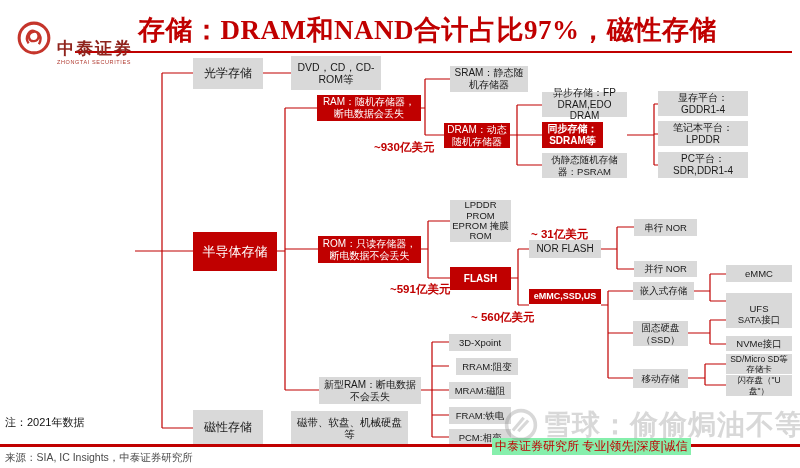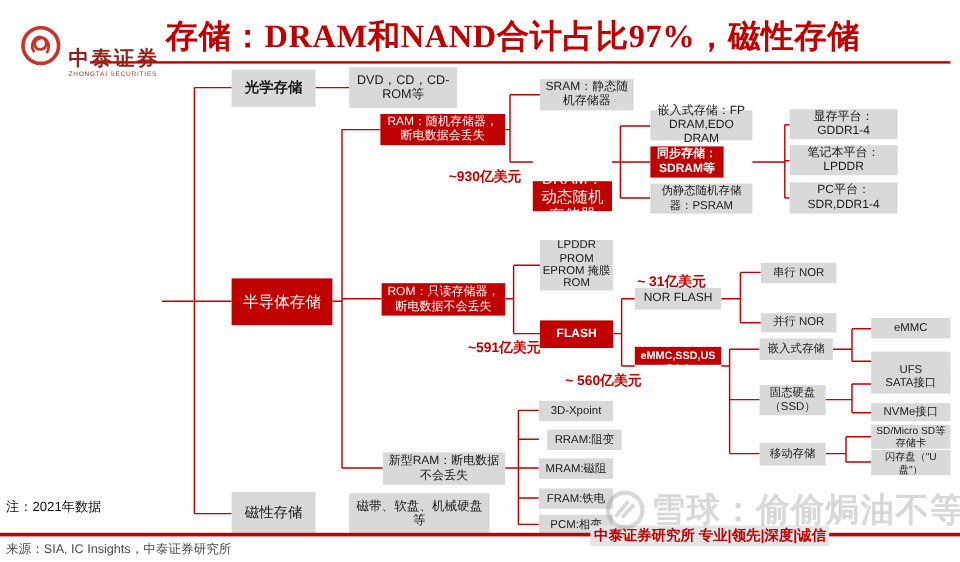--- a/index.html
+++ b/index.html
@@ -18,22 +18,22 @@
   .hdr-logo .txt{margin-left:5px;display:flex;flex-direction:column;margin-top:29px;}
   .hdr-logo .cn{font-size:17px;font-weight:bold;color:#8f241d;letter-spacing:2px;line-height:1;}
   .hdr-logo .en{font-size:5.5px;color:#b03a30;letter-spacing:0.6px;margin-top:2px;}
   .hdr-title{position:absolute;left:138px;top:12px;width:655px;z-index:2;
              font-family:"Liberation Serif",serif;font-weight:bold;font-size:27px;
              color:#c00000;white-space:nowrap;letter-spacing:0.5px;}
   .hdr-rule{position:absolute;left:75px;top:51px;width:717px;height:2px;background:#c00000;z-index:1;}
   .foot-rule{position:absolute;left:0;top:444px;width:800px;height:2.5px;background:#c00000;z-index:1;}
   .foot-note{position:absolute;left:5px;top:415px;font-size:11px;color:#111;z-index:2;}
   .foot-source{position:absolute;left:5px;top:451px;font-size:10.5px;color:#4a4a4a;z-index:2;}
-  .foot-slogan{position:absolute;left:492px;top:438px;font-size:12px;font-weight:bold;
-               color:#c00000;background:#e5e5e5;padding:0 3px;white-space:nowrap;z-index:2;}
+  .foot-slogan{position:absolute;left:492px;top:438px;font-size:12px;font-weight:normal;
+               color:#c00000;background:#86efac;padding:0 3px;white-space:nowrap;z-index:2;}
   .watermark{position:absolute;left:503px;top:406px;display:flex;align-items:center;
              z-index:3;opacity:0.33;}
   .watermark .wm-text{font-size:28px;font-weight:bold;color:#8a8a8a;letter-spacing:1px;
                       white-space:nowrap;margin-left:4px;}
 </style>
 </head>
 <body>
 
 <div class="stage">
 
@@ -63,34 +63,34 @@
       M601 249 H617  M617 227 V269  M617 227 H634  M617 269 H634
       M601 305 H608  M608 291 V378  M608 291 H633  M608 333 H633  M608 378 H633
       M694 291 H710  M710 274 V301  M710 274 H726  M710 301 H726
       M688 333 H710  M710 320 V344  M710 320 H726  M710 344 H726
       M688 378 H705  M705 364 V385  M705 364 H726  M705 385 H726
       M421 390 H432  M432 342 V437  M432 342 H449  M432 366 H449  M432 390 H449
       M432 415 H449  M432 437 H449"></path>
   </svg>
 
 
-  <div class="box gray" style="left:193px;top:58px;width:70px;height:31px;font-size:12px;font-weight:bold;">光学存储</div>
+  <div class="box gray" style="left:193px;top:58px;width:70px;height:31px;font-size:12px;">光学存储</div>
   <div class="box red" style="left:193px;top:232px;width:84px;height:39px;font-size:13px;">半导体存储</div>
   <div class="box gray" style="left:291px;top:56px;width:90px;height:34px;font-size:10.5px;">DVD，CD，CD-ROM等</div>
 
   <div class="box gray" style="left:193px;top:410px;width:70px;height:35px;font-size:12px;">磁性存储</div>
   <div class="box red" style="left:317px;top:95px;width:104px;height:26px;font-size:10px;">RAM：随机存储器，断电数据会丢失</div>
   <div class="box red" style="left:318px;top:236px;width:103px;height:27px;font-size:10px;">ROM：只读存储器，断电数据不会丢失</div>
   <div class="box gray" style="left:319px;top:377px;width:102px;height:27px;font-size:10px;">新型RAM：断电数据不会丢失</div>
   <div class="box gray" style="left:291px;top:411px;width:117px;height:34px;font-size:10.5px;">磁带、软盘、机械硬盘等</div>
 
   <div class="box gray" style="left:450px;top:66px;width:78px;height:26px;font-size:10px;">SRAM：静态随机存储器</div>
-  <div class="box red" style="left:444px;top:123px;width:66px;height:25px;font-size:13px;margin-top:28px;">DRAM：动态随机存储器</div>
+  <div class="box red" style="left:444px;top:123px;width:66px;height:25px;font-size:10px;">DRAM：动态随机存储器</div>
 
-  <div class="box gray" style="left:542px;top:92px;width:85px;height:25px;font-size:10px;">嵌入式存储：FP DRAM,EDO DRAM</div>
+  <div class="box gray" style="left:542px;top:92px;width:85px;height:25px;font-size:10px;">异步存储：FP DRAM,EDO DRAM</div>
   <div class="box red" style="left:542px;top:122px;width:61px;height:26px;font-size:10px;font-weight:bold;">同步存储：SDRAM等</div>
   <div class="box gray" style="left:542px;top:153px;width:85px;height:25px;font-size:9.5px;">伪静态随机存储器：PSRAM</div>
 
   <div class="box gray" style="left:658px;top:91px;width:90px;height:25px;font-size:10px;">显存平台：GDDR1-4</div>
   <div class="box gray" style="left:658px;top:121px;width:90px;height:25px;font-size:10px;">笔记本平台：LPDDR</div>
   <div class="box gray" style="left:658px;top:152px;width:90px;height:26px;font-size:10px;">PC平台：SDR,DDR1-4</div>
 
   <div class="box gray" style="left:450px;top:200px;width:61px;height:42px;font-size:9.5px;line-height:1.1;">LPDDR PROM EPROM 掩膜ROM</div>
   <div class="box red bold" style="left:450px;top:267px;width:61px;height:23px;font-size:10px;">FLASH</div>
 

